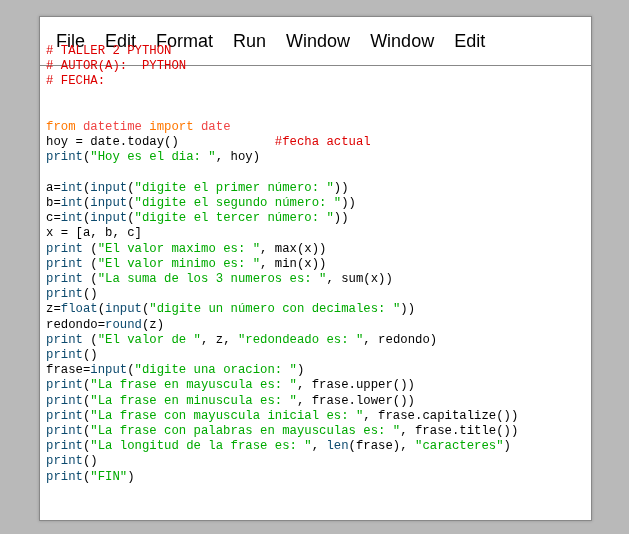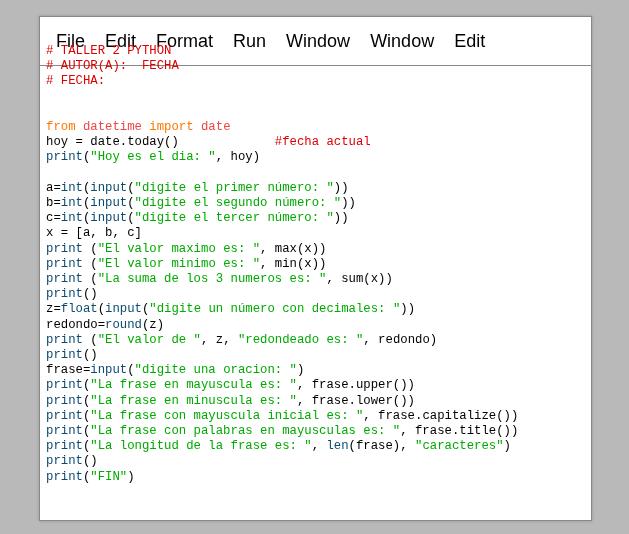--- a/index.html
+++ b/index.html
@@ -22,21 +22,21 @@
     <div class="menuitem">File</div>
     <div class="menuitem">Edit</div>
     <div class="menuitem">Format</div>
     <div class="menuitem">Run</div>
     <div class="menuitem">Window</div>
     <div class="menuitem">Window</div>
     <div class="menuitem">Edit</div>
   </div>
 
   <div class="code"><span class="c-com"># TALLER 2 PYTHON</span>
-<span class="c-com"># AUTOR(A):  FECHA</span>
+<span class="c-com"># AUTOR(A):  PYTHON</span>
 <span class="c-com"># FECHA:</span>
 
 
 <span class="c-kw">from</span><span class="c-mod"> datetime </span><span class="c-kw">import</span><span class="c-mod"> date</span>
 <span class="c-id">hoy = date.today()</span><span>             </span><span class="c-com">#fecha actual</span>
 <span class="c-fn">print</span><span>(</span><span class="c-str">"Hoy es el dia: "</span><span>, hoy)</span>
 
 <span>a=</span><span class="c-fn">int</span><span>(</span><span class="c-fn">input</span><span>(</span><span class="c-str">"digite el primer número: "</span><span>))</span>
 <span>b=</span><span class="c-fn">int</span><span>(</span><span class="c-fn">input</span><span>(</span><span class="c-str">"digite el segundo número: "</span><span>))</span>
 <span>c=</span><span class="c-fn">int</span><span>(</span><span class="c-fn">input</span><span>(</span><span class="c-str">"digite el tercer número: "</span><span>))</span>

